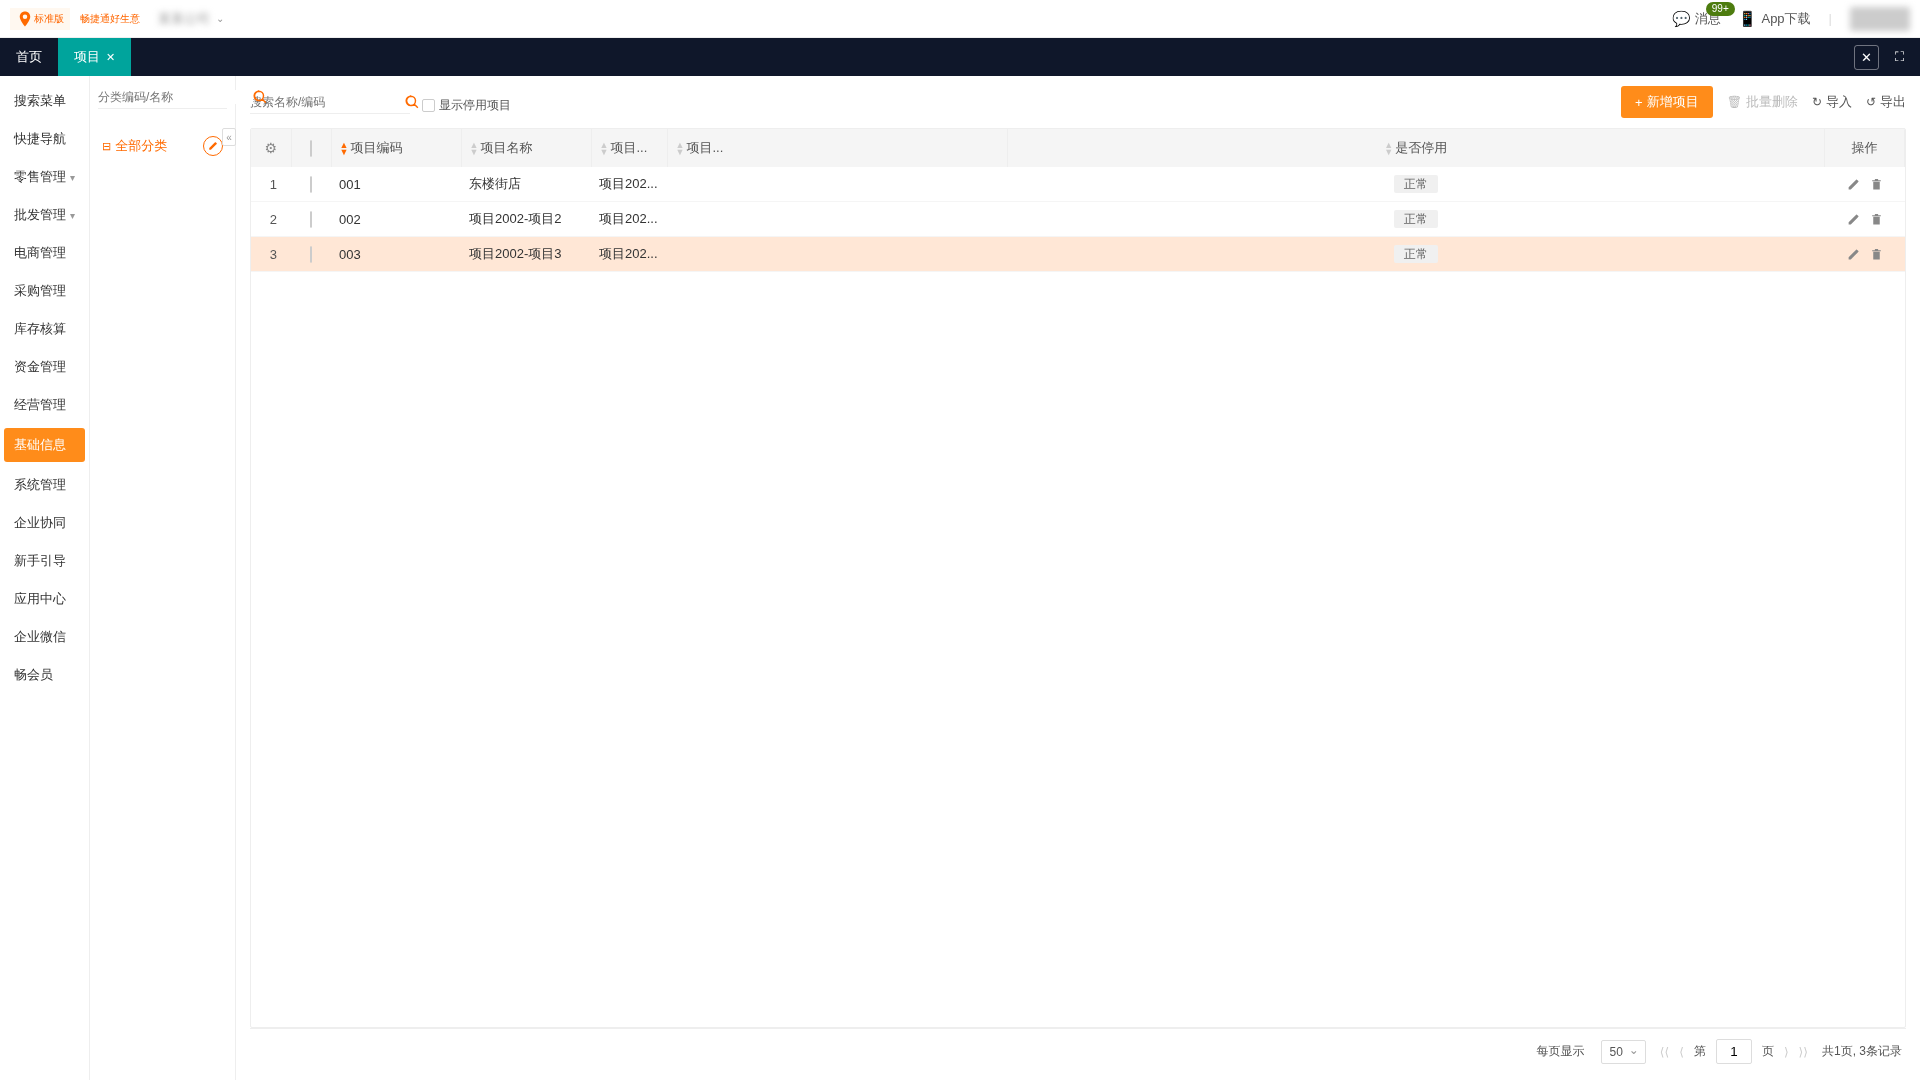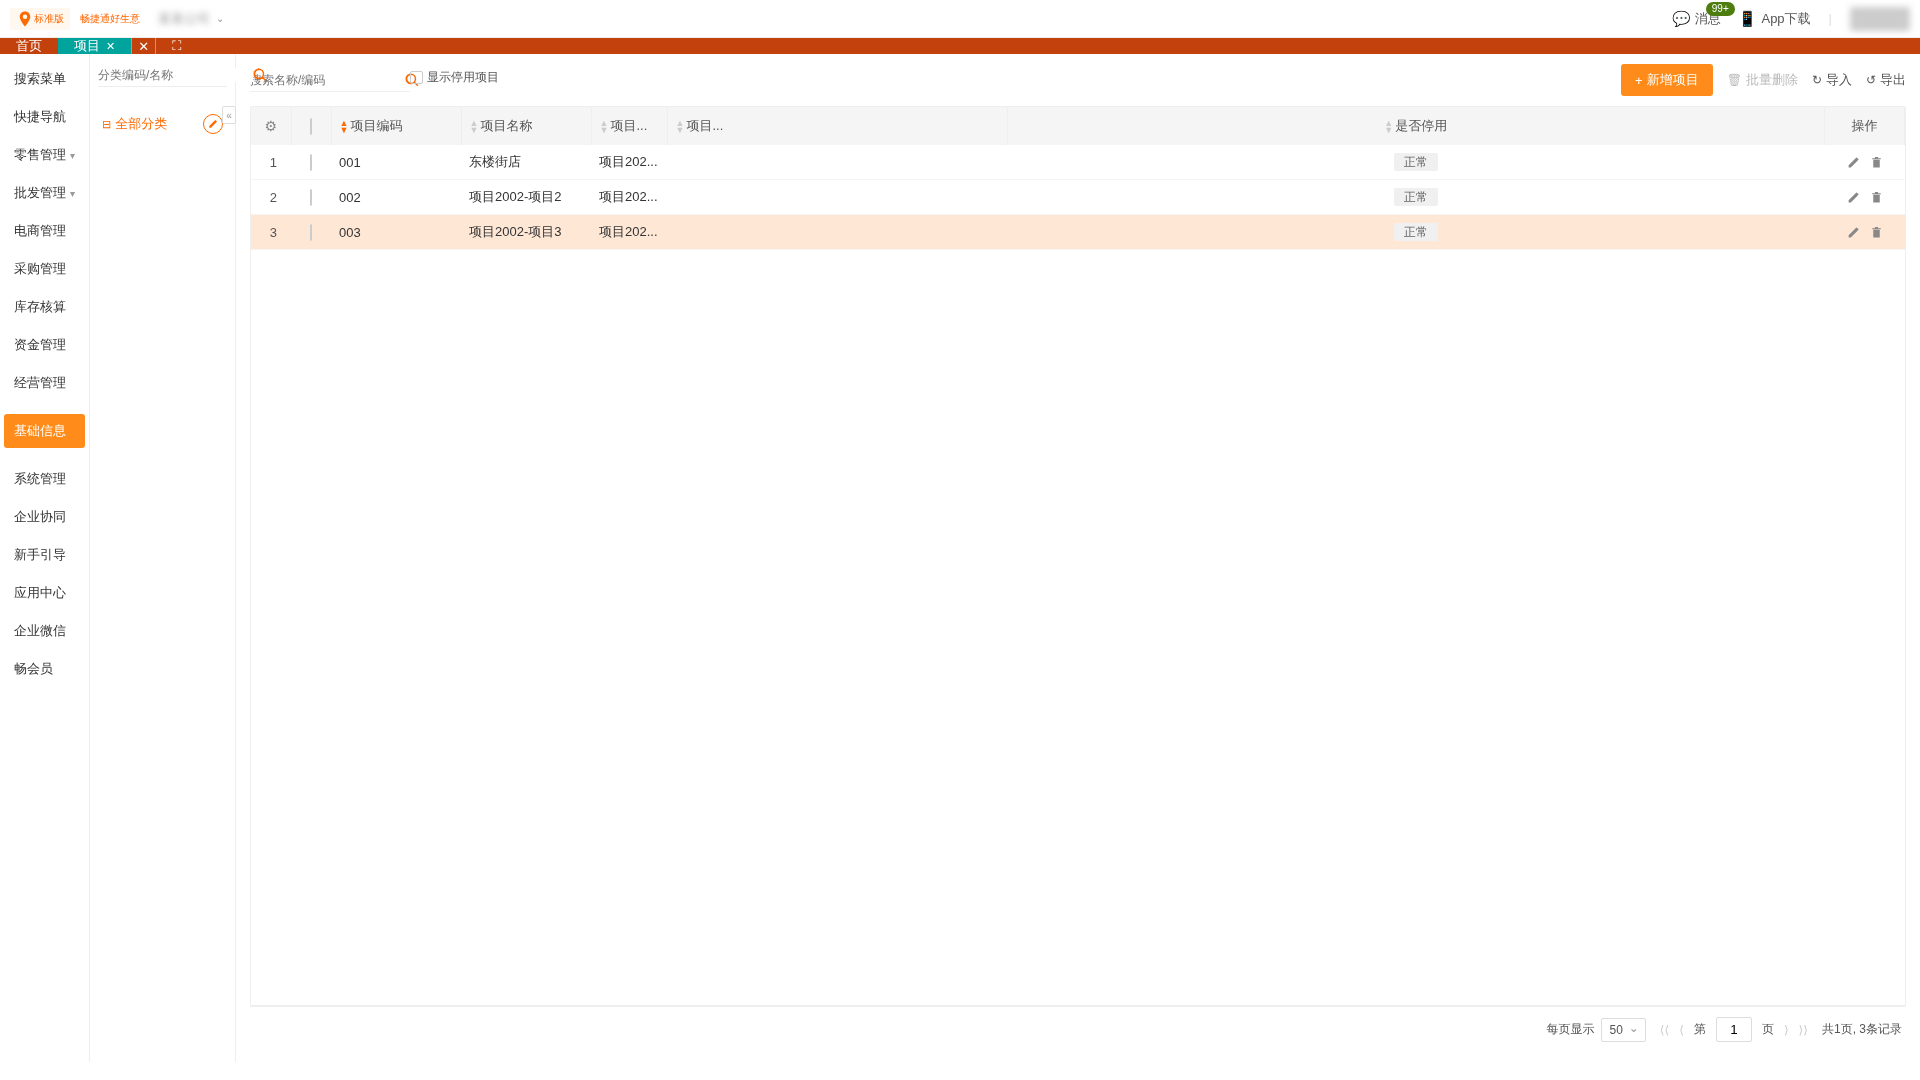--- a/index.html
+++ b/index.html
@@ -14,55 +14,55 @@
     .company-dropdown { display: flex; align-items: center; gap: 6px; cursor: pointer; padding: 4px 8px; }
     .company-name { color: #999; font-size: 13px; filter: blur(3px); }
     .chevron-down { font-size: 10px; color: #999; }
     .top-right { display: flex; align-items: center; gap: 18px; }
     .top-action { display: flex; align-items: center; gap: 4px; cursor: pointer; font-size: 13px; color: #555; position: relative; }
     .badge { position: absolute; top: -8px; right: -14px; background: #4d7c0f; color: #fff; font-size: 10px; padding: 0 6px; border-radius: 8px; line-height: 14px; }
     .avatar-box { width: 60px; height: 24px; background: #ccc; filter: blur(3px); border-radius: 2px; }
     .top-icon { font-size: 15px; }
     
     
-    .tab-bar { background: #c2410c; height: 16px; display: flex; align-items: stretch; }
+    .tab-bar { background: #0f172a; height: 38px; display: flex; align-items: stretch; justify-content: space-between; }
     .tabs { display: flex; }
     .tab { padding: 0 16px; display: flex; align-items: center; color: #fff; font-size: 13px; cursor: pointer; gap: 6px; }
     .tab.active { background: #00a49c; }
     .tab-close { font-size: 11px; cursor: pointer; }
     .tab-actions { display: flex; align-items: center; gap: 10px; padding-right: 10px; }
     .tab-btn { color: #fff; cursor: pointer; font-size: 13px; padding: 4px 6px; }
     .tab-btn.close-all { border: 1px solid rgba(255,255,255,0.4); border-radius: 3px; }
     
     
     .main-layout { display: flex; height: calc(100vh - 72px); }
     
     
     .sidebar { width: 90px; border-right: 1px solid #eee; padding-top: 6px; }
     .sidebar-item { padding: 10px 14px; font-size: 13px; color: #333; cursor: pointer; display: flex; align-items: center; justify-content: space-between; }
-    .sidebar-item.active { background: #ff8c1a; color: #fff; border-radius: 3px; margin: 12px 4px; padding: 8px 10px; }
+    .sidebar-item.active { background: #ff8c1a; color: #fff; border-radius: 3px; margin: 4px 4px; padding: 8px 10px; }
     .sidebar-caret { font-size: 10px; color: #999; }
     
     
     .tree-panel { width: 146px; border-right: 1px solid #eee; padding: 10px 8px; position: relative; }
     .tree-search { display: flex; align-items: center; border-bottom: 1px solid #eee; padding: 4px 0; margin-bottom: 21px; }
     .tree-search input { border: none; outline: none; flex: 1; font-size: 12px; color: #999; }
     .tree-search-icon { color: #ff6a00; font-size: 14px; cursor: pointer; }
     .tree-header { display: flex; align-items: center; justify-content: space-between; padding: 6px 4px; margin-bottom: 6px; }
     .tree-root { display: flex; align-items: center; gap: 4px; color: #ff6a00; font-size: 13px; cursor: pointer; }
     .tree-root-icon { font-size: 11px; }
     .tree-edit-btn { width: 20px; height: 20px; border: 1px solid #ff6a00; border-radius: 50%; display: flex; align-items: center; justify-content: center; color: #ff6a00; cursor: pointer; font-size: 11px; }
     .tree-item { padding: 6px 4px 6px 18px; font-size: 12px; color: #555; cursor: pointer; }
     .collapse-handle { position: absolute; right: -1px; top: 52px; width: 14px; height: 18px; border: 1px solid #ddd; border-radius: 2px; display: flex; align-items: center; justify-content: center; font-size: 10px; color: #999; cursor: pointer; background: #fff; }
     
     
     .content { flex: 1; display: flex; flex-direction: column; padding: 10px 14px; }
     
     .toolbar { display: flex; align-items: center; justify-content: space-between; margin-bottom: 10px; }
-    .toolbar-left { display: flex; align-items: flex-start; gap: 0; }
+    .toolbar-left { display: flex; align-items: flex-end; gap: 12px; }
     .content-search { display: flex; align-items: center; border-bottom: 1px solid #eee; padding: 4px 0; width: 160px; }
     .content-search input { border: none; outline: none; flex: 1; font-size: 12px; }
     .content-search-icon { color: #ff6a00; font-size: 14px; cursor: pointer; }
     .checkbox-label { display: flex; align-items: center; gap: 4px; font-size: 12px; color: #555; cursor: pointer; }
     .checkbox-box { width: 13px; height: 13px; border: 1px solid #ccc; border-radius: 2px; }
     .toolbar-right { display: flex; align-items: center; gap: 14px; }
     .btn-primary { background: #ff8c1a; color: #fff; border: none; padding: 7px 14px; border-radius: 3px; font-size: 13px; cursor: pointer; display: flex; align-items: center; gap: 4px; }
     .btn-link { color: #555; font-size: 13px; cursor: pointer; display: flex; align-items: center; gap: 4px; }
     .btn-link.disabled { color: #bbb; cursor: not-allowed; }
     .link-icon { font-size: 12px; }
@@ -84,21 +84,21 @@
     .col-status { text-align: center; }
     .col-ops { width: 80px; text-align: center; }
     .gear-icon { color: #888; font-size: 14px; cursor: pointer; }
     .td-idx { text-align: right; padding-right: 14px; color: #555; }
     .status-badge { background: #f0f0f0; padding: 2px 10px; border-radius: 2px; font-size: 12px; color: #666; }
     .row-ops { display: flex; gap: 10px; justify-content: center; }
     .row-op-icon { color: #888; font-size: 13px; cursor: pointer; }
     
     
     .pagination { display: flex; align-items: center; justify-content: flex-end; gap: 14px; padding: 10px 4px; font-size: 12px; color: #555; border-top: 1px solid #eee; }
-    .page-size { display: flex; align-items: center; gap: 6px; }
+    .page-size { display: flex; align-items: center; gap: 16px; }
     .page-select { border: 1px solid #ddd; padding: 4px 22px 4px 8px; border-radius: 2px; position: relative; cursor: pointer; }
     .page-select::after { content: "⌄"; position: absolute; right: 6px; top: 2px; color: #999; }
     .page-nav { display: flex; align-items: center; gap: 10px; }
     .page-btn { color: #ccc; cursor: pointer; font-size: 12px; }
     .page-input { width: 36px; border: 1px solid #ddd; padding: 4px; text-align: center; border-radius: 2px; }
     
     svg { display: block; }
   </style>
 </head>
 <body>

